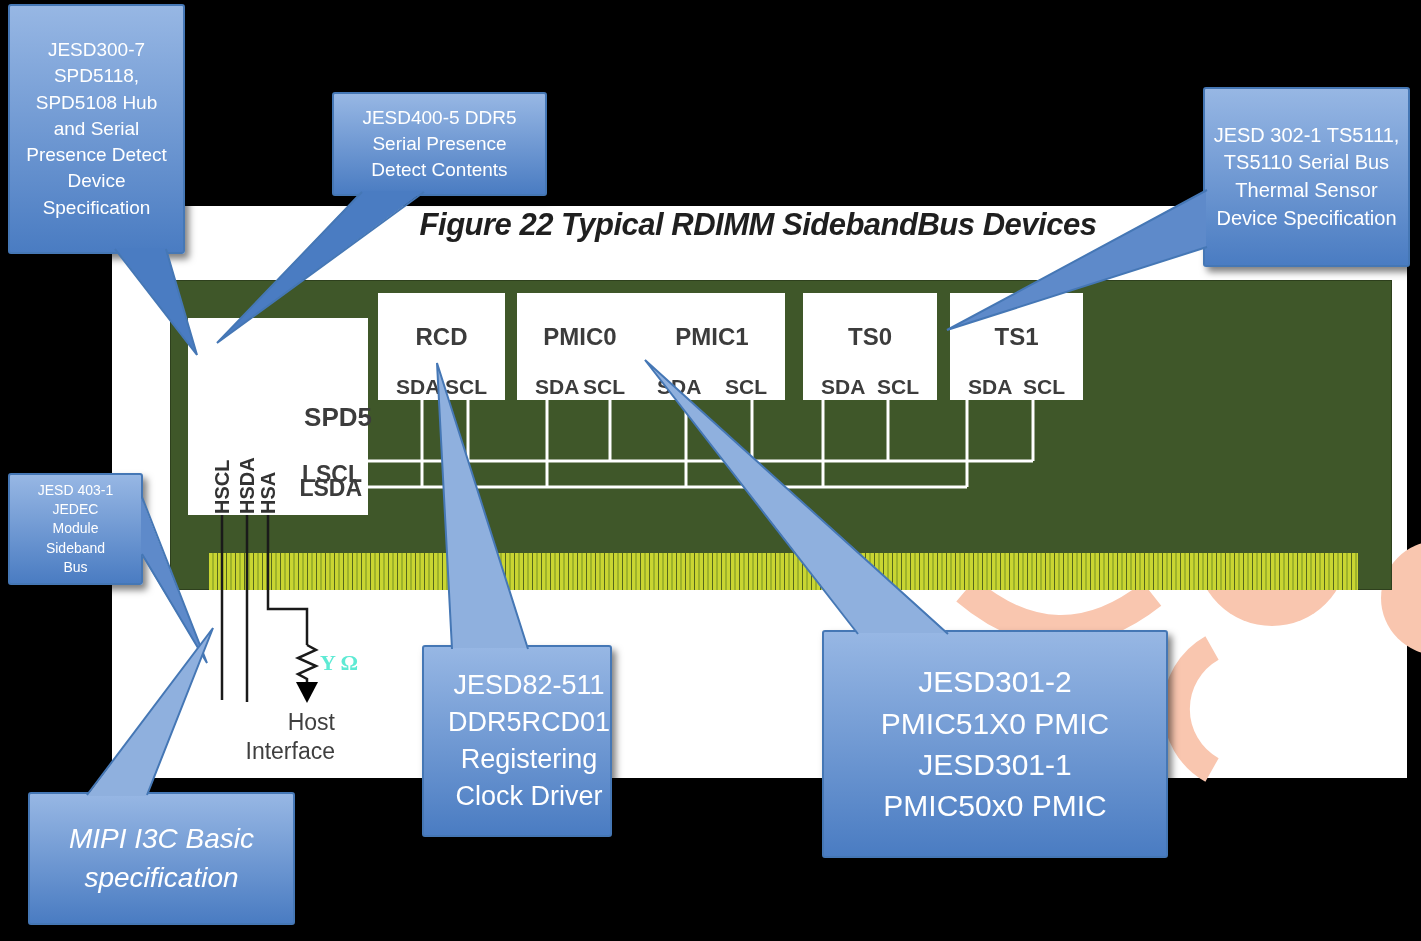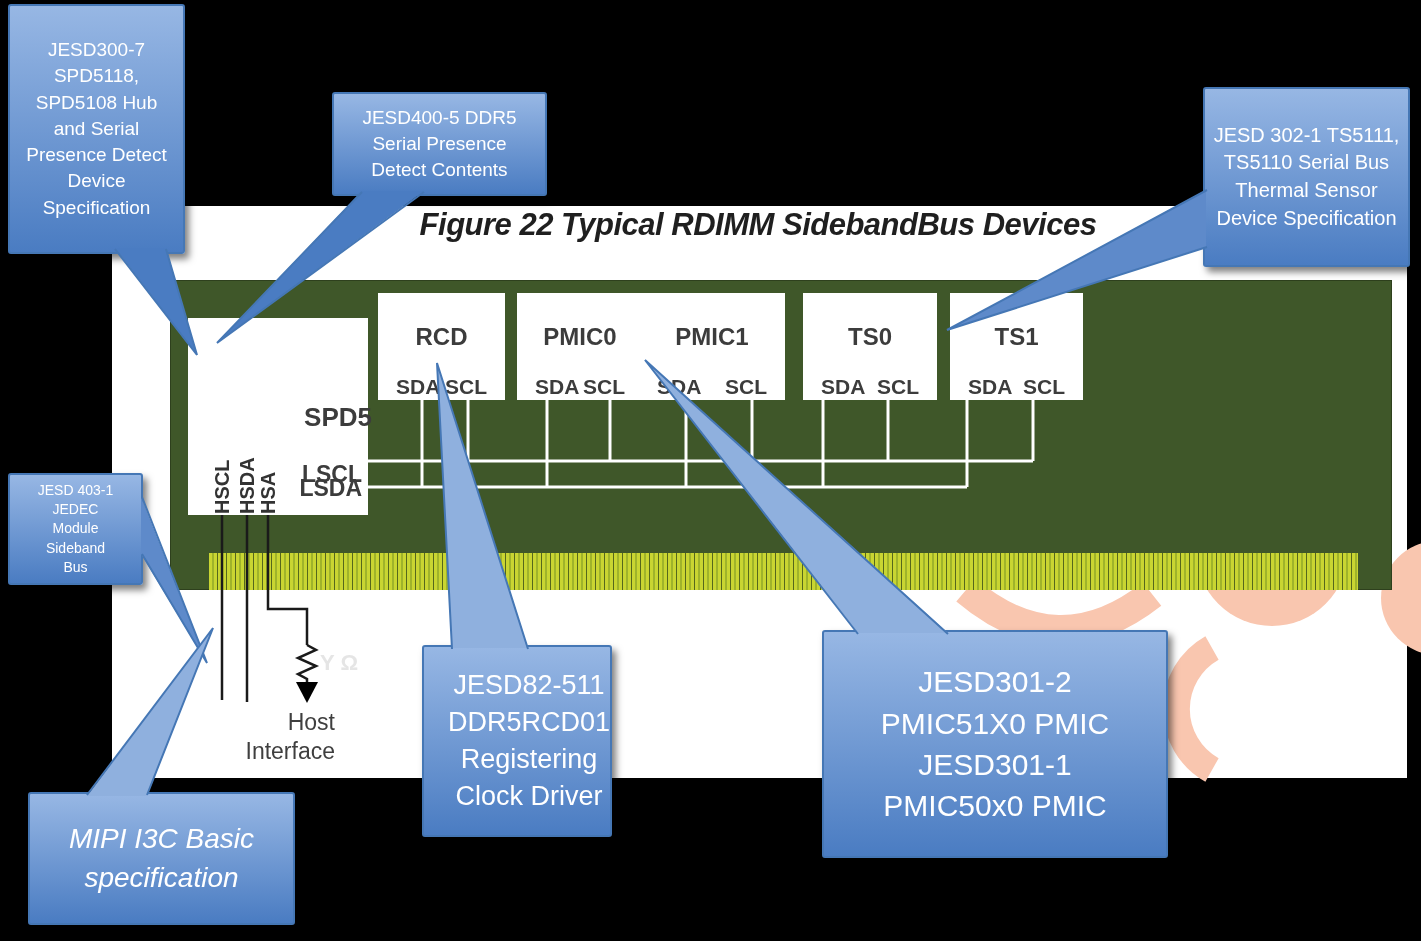--- a/index.html
+++ b/index.html
@@ -21,21 +21,21 @@
   .chip .chip-name{margin-top:30px;text-align:center;font-size:24px;font-weight:600;}
   .chip .pins{position:absolute;left:0;right:0;bottom:1px;display:flex;
               justify-content:space-between;padding:0 18px;font-size:21px;font-weight:600;}
   .spd5{position:absolute;left:188px;top:318px;width:180px;height:197px;background:#fff;}
   .spd5-name{position:absolute;left:176px;top:402px;width:180px;text-align:right;
              font-size:26px;font-weight:600;color:#3c3c3c;margin-left:16px;}
   .bus-label{position:absolute;left:270px;width:92px;text-align:right;font-size:23px;
              font-weight:600;color:#3c3c3c;}
   .hpin{position:absolute;width:64px;height:22px;font-size:20px;font-weight:600;color:#333;
         transform:rotate(-90deg);text-align:left;line-height:22px;}
-  .ohm-label{position:absolute;left:320px;top:650px;font-size:22px;font-weight:600;color:#e5e5e5;}
+  .ohm-label{position:absolute;left:320px;top:650px;font-size:22px;font-weight:600;color:#5eead4;font-family:Liberation Serif, serif;}
   .host-label{position:absolute;left:195px;top:708px;width:140px;text-align:right;
               font-size:23px;font-weight:400;color:#3f3f3f;white-space:pre-line;line-height:1.28;}
 
   
   .callout{position:absolute;display:flex;align-items:center;justify-content:center;
            text-align:center;color:#fff;white-space:pre-line;line-height:1.38;
            background:linear-gradient(#97b7e4,#4a7cc2);border:2px solid #4577b5;border-radius:3px;
            box-shadow:4px 5px 7px rgba(0,0,0,.5);box-sizing:border-box;}
   .c300 {left:8px;   top:4px;   width:177px;height:250px;font-size:19px;}
   .c400 {left:332px; top:92px;  width:215px;height:104px;font-size:19px;}

